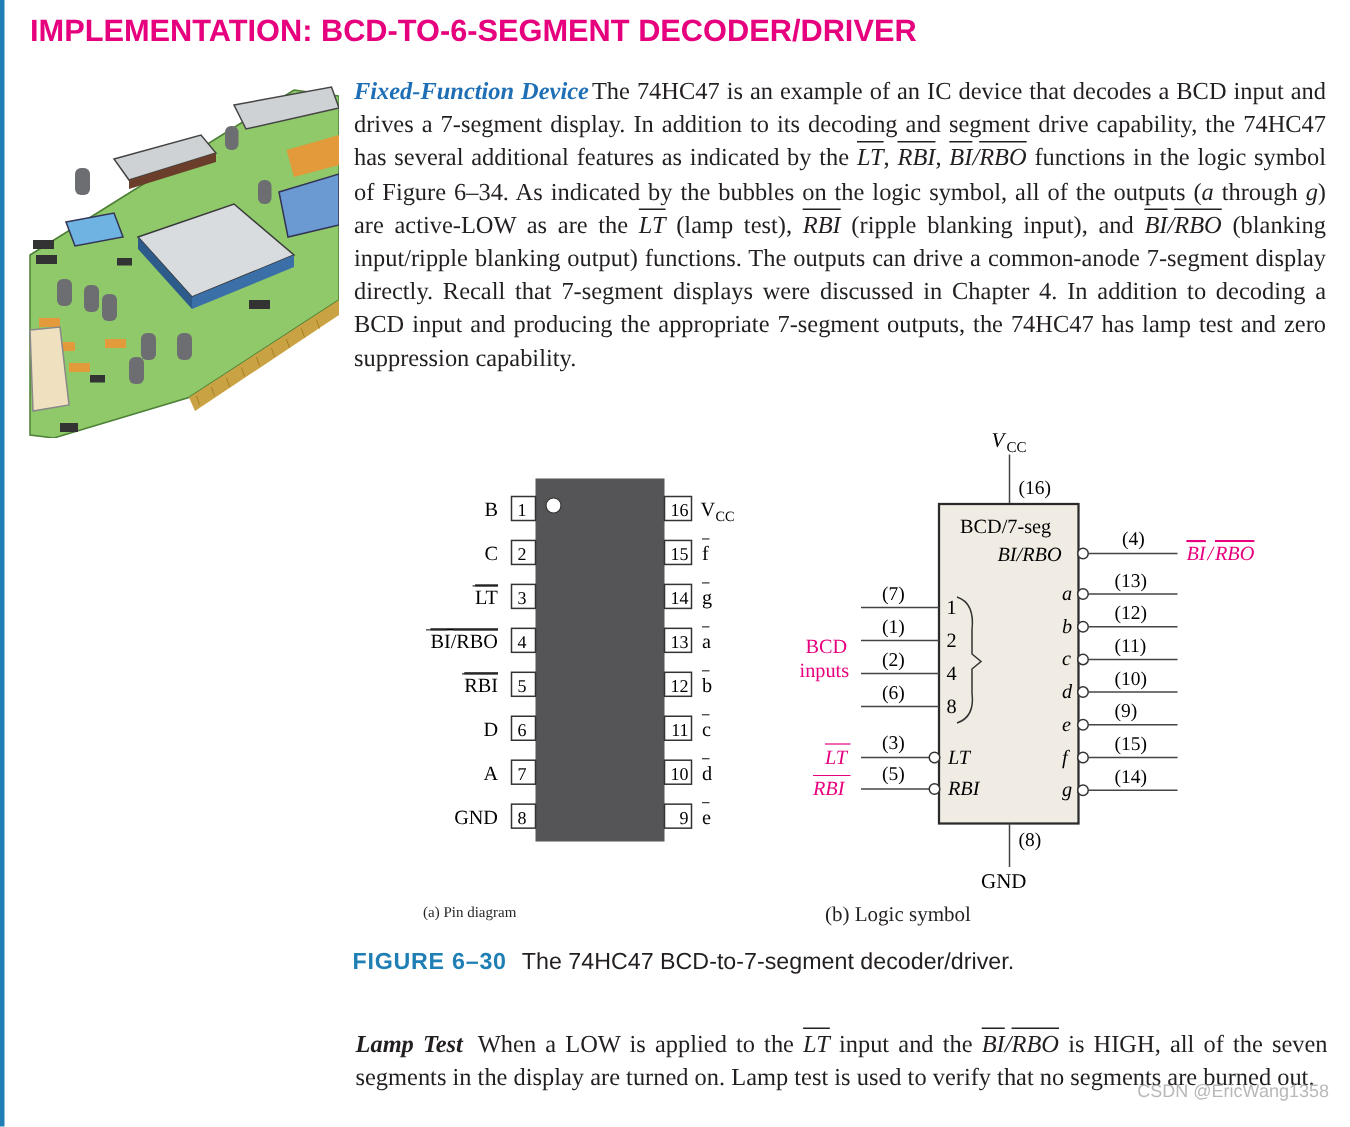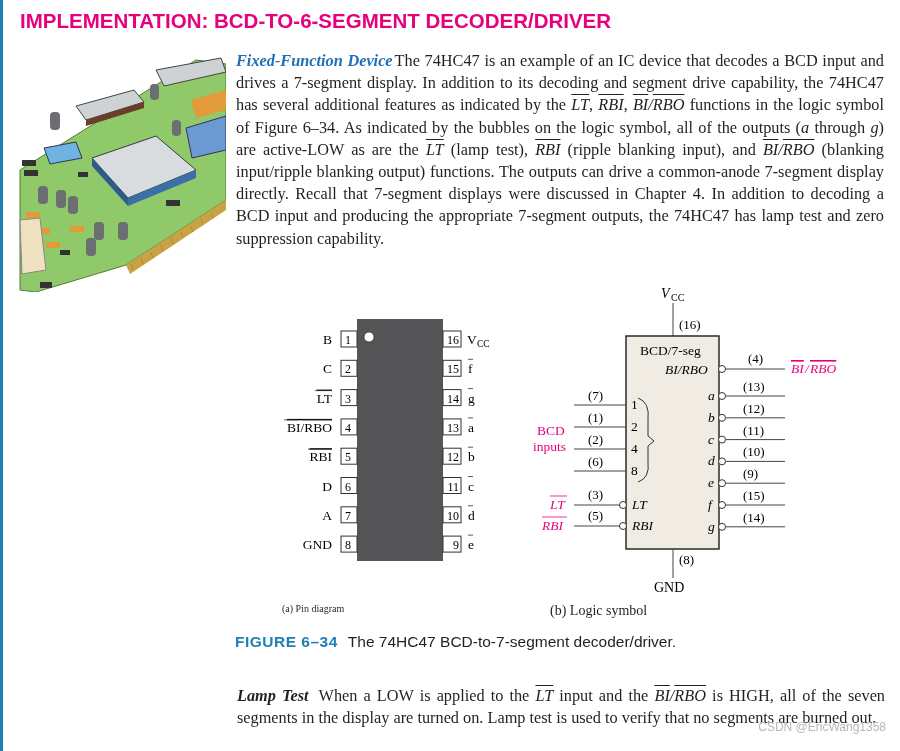--- a/index.html
+++ b/index.html
@@ -241,20 +241,20 @@
     <line x1="673" y1="549" x2="673" y2="578" stroke="#444"></line>
     <text x="679" y="564" font-size="13">(8)</text>
     <text x="654" y="592" font-size="14">GND</text>
   </g>
 </svg>
 
 <div class="cap-a">(a) Pin diagram</div>
 <div class="cap-b">(b) Logic symbol</div>
 
 <div class="figcap">
-  <span class="fnum">FIGURE 6–34</span><span>The 74HC47 BCD-to-7-segment decoder/driver.</span>
+  <span class="fnum">FIGURE 6–30</span><span>The 74HC47 BCD-to-7-segment decoder/driver.</span>
 </div>
 
 <div class="para2">
   <span class="lead">Lamp Test</span><span>When a LOW is applied to the </span><span class="it ol">LT</span><span> input and the </span><span class="it ol">BI</span><span class="it">/</span><span class="it ol">RBO</span><span> is HIGH, all of the seven segments in the display are turned on. Lamp test is used to verify that no segments are burned out.</span>
 </div>
 
 <div class="watermark">CSDN @EricWang1358</div>
 
 </body></html>

